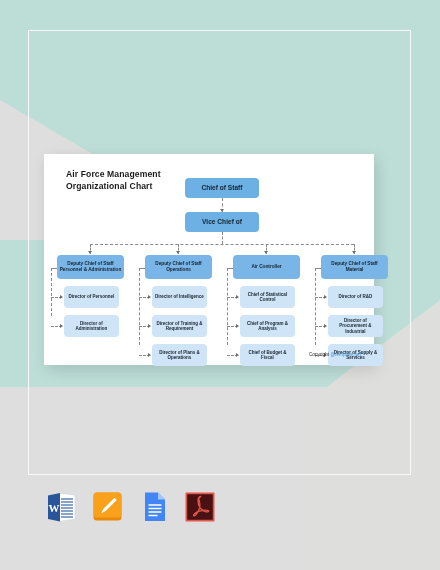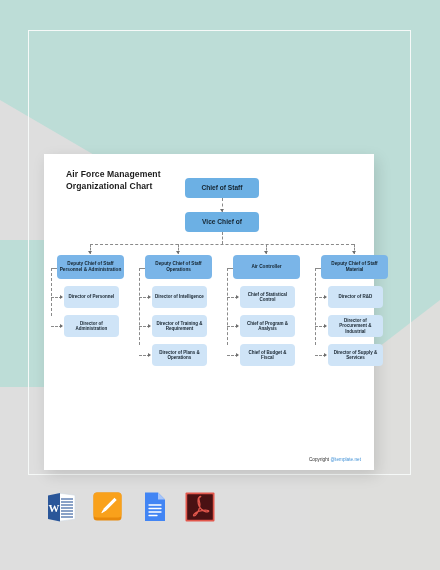--- a/index.html
+++ b/index.html
@@ -62,21 +62,21 @@
     box-sizing: border-box;
     pointer-events: none;
   }
 
   
   .doc-card {
     position: absolute;
     left: 44px;
     top: 154px;
     width: 330px;
-    height: 316px;
+    height: 211px;
     background: #ffffff;
     box-shadow: 3px 5px 14px rgba(0,0,0,0.13);
   }
 
   .doc-title {
     position: absolute;
     left: 22px;
     top: 14px;
     font-size: 8.6px;
     line-height: 12.4px;

